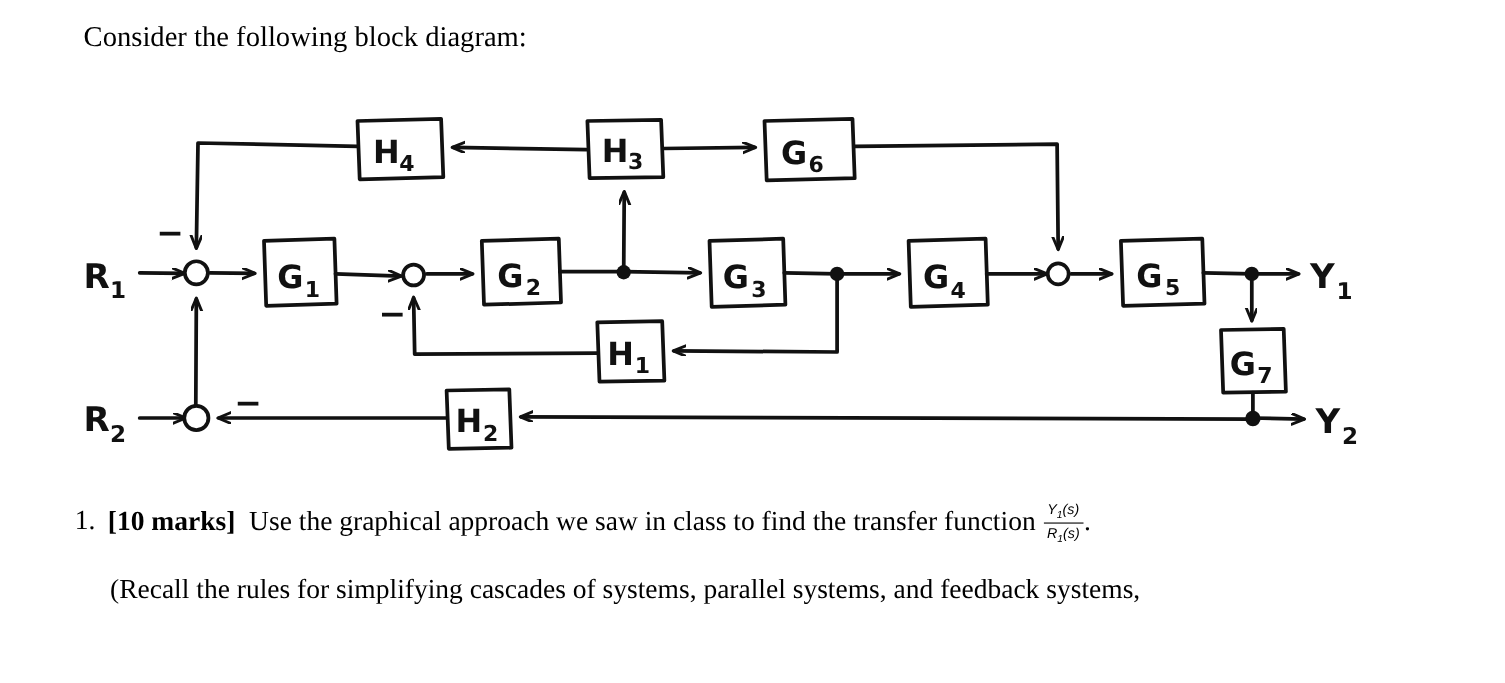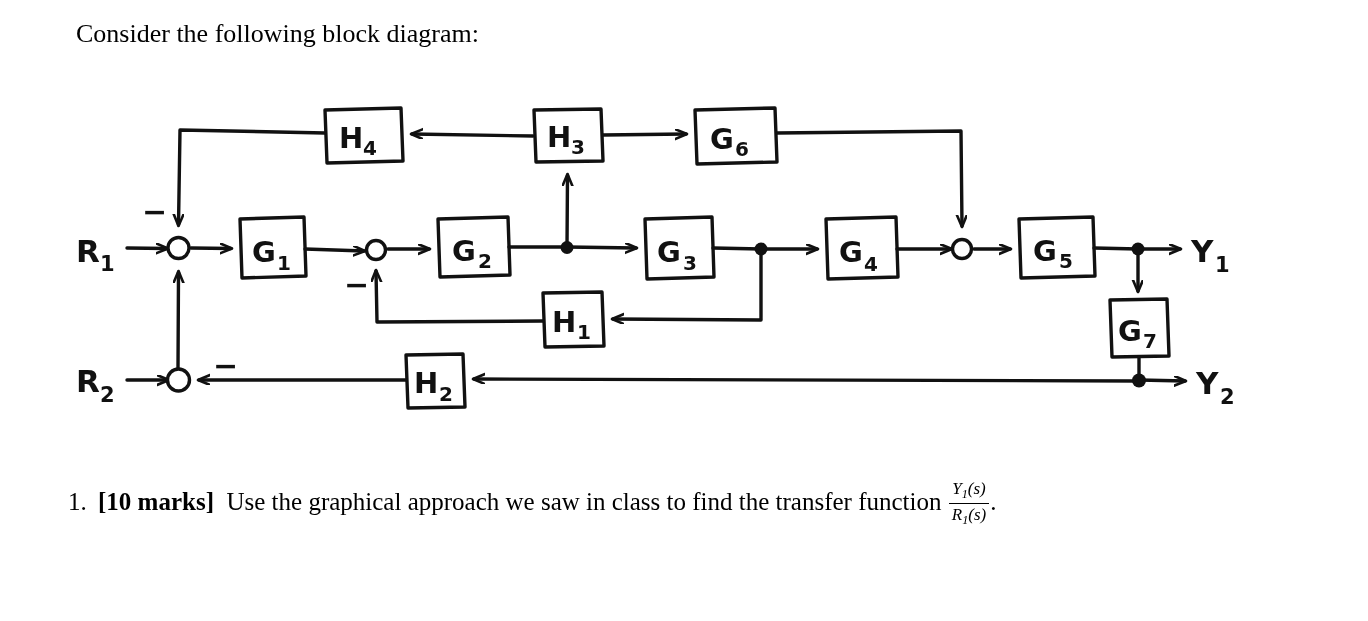--- a/index.html
+++ b/index.html
@@ -80,36 +80,35 @@
     position: absolute;
     left: 68px;
     top: 455px;
     width: 1240px;
   }
   .q-line1 {
     position: relative;
     font-size: 25px;
     line-height: 34px;
     white-space: nowrap;
-    margin-top: 24px;
   }
   .q-num {
     display: inline-block;
     width: 30px;
   }
   .q-bold {
     font-weight: 700;
   }
   .frac {
     display: inline-block;
     vertical-align: -0.55em;
     text-align: center;
-    font-family: Liberation Serif, serif;
+    font-family: Liberation Sans, sans-serif;
     font-style: italic;
-    font-size: 17px;
+    font-size: 13px;
     line-height: 1.18;
     margin: 0 1px;
   }
   .frac .num {
     display: block;
     padding: 0 3px 1px 3px;
     border-bottom: 1.4px solid #000;
     white-space: nowrap;
   }
   .frac .den {
@@ -312,16 +311,17 @@
   <div class="q-wrap">
     <div class="q-line1">
       <span class="q-num">1.</span><span class="q-bold">[10 marks]</span>&nbsp;
       <span>Use the graphical approach we saw in class to find the transfer function</span>
       <span class="frac">
         <span class="num"><i>Y</i><sub>1</sub><span>(s)</span></span>
         <span class="den"><i>R</i><sub>1</sub><span>(s)</span></span>
       </span><span>.</span>
     </div>
     <div class="q-body">
+      <span class="l">(Recall the rules for simplifying cascades of systems, parallel systems, and feedback systems,</span>
     </div>
   </div>
 
 </div>
 
 </body></html>

